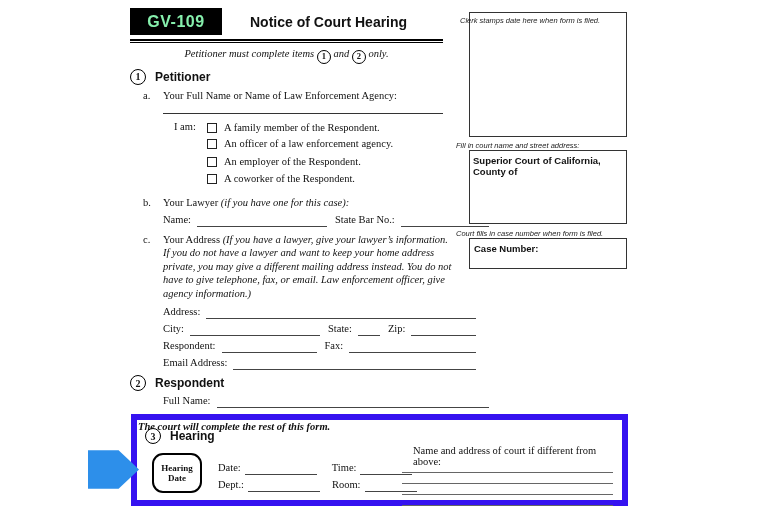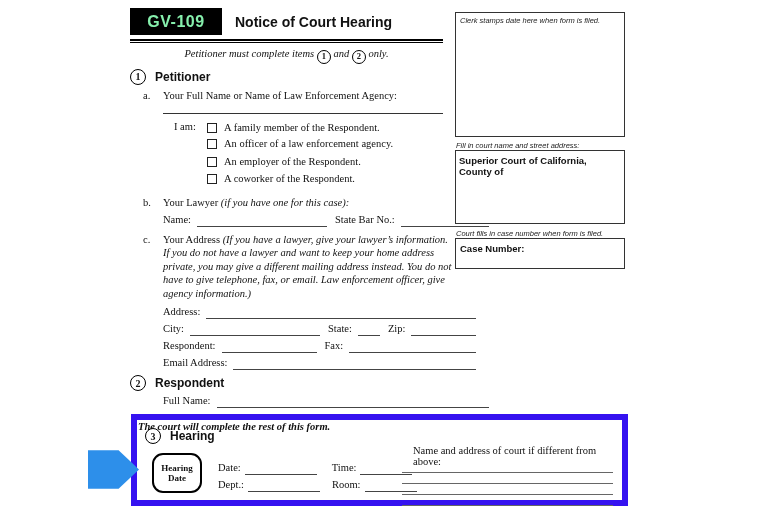--- a/index.html
+++ b/index.html
@@ -7,21 +7,21 @@
        font-family:"Liberation Serif",serif;color:#111;}
   .page{position:absolute;inset:0;background:#fff;overflow:hidden;}
 
   
   .left-col{position:absolute;left:130px;top:8px;width:326px;}
   .header-row{display:flex;height:27px;}
   .form-number-box{background:#000;color:#86efac;width:92px;flex:none;
       font-family:"Liberation Sans",sans-serif;font-weight:bold;font-size:16px;
       display:flex;align-items:center;justify-content:center;letter-spacing:.5px;}
   .form-title{font-family:"Liberation Sans",sans-serif;font-weight:bold;font-size:14px;
-      display:flex;align-items:center;padding-left:13px;}
+      display:flex;align-items:center;padding-left:28px;}
   .title-rule{margin-top:4px;width:313px;height:1px;border-top:2px solid #000;border-bottom:1px solid #000;}
   .instruction{width:313px;text-align:center;font-style:italic;font-size:10.5px;margin-top:4px;line-height:13px;}
   .circle-num{display:inline-flex;align-items:center;justify-content:center;
       width:12px;height:12px;border:1px solid #000;border-radius:50%;
       font-size:8.5px;font-weight:bold;font-style:normal;background:#fff;
       font-family:"Liberation Serif",serif;vertical-align:-2px;}
   .sec-heading{display:flex;align-items:center;gap:9px;margin-top:5px;}
   .sec-heading .circle-num{width:14px;height:14px;font-size:10px;}
   .heading-text{font-family:"Liberation Sans",sans-serif;font-weight:bold;font-size:12px;}
   .item-row{display:flex;margin-top:4px;font-size:10.5px;padding-left:13px;line-height:13.5px;}
@@ -36,21 +36,21 @@
   .frow .lbl{flex:none;padding-right:6px;}
   .line{display:inline-block;border-bottom:1px solid #444;height:13px;}
   .line.grow{flex:1;}
   .w130{width:130px}.w95{width:95px}.w72{width:72px}.w52{width:52px}.w22{width:22px}
   .sp8{margin-left:8px}
 
   
   .right-col{position:absolute;left:455px;top:0;width:172px;
       font-family:"Liberation Sans",sans-serif;}
   .rc-note{position:absolute;font-size:7.5px;font-style:italic;color:#222;line-height:9px;}
-  .rc-box{position:absolute;left:0;width:170px;border:1px solid #333;background:#fff;box-sizing:border-box;}
+  .rc-box{position:absolute;left:14px;width:158px;border:1px solid #333;background:#fff;box-sizing:border-box;}
   .clerk-box{top:12px;height:125px;}
   .clerk-note{top:16px;left:5px;}
   .fill-note{top:141px;left:1px;}
   .court-box{top:150px;height:74px;}
   .court-name{font-weight:bold;font-size:9.5px;padding:4px 3px;line-height:11px;}
   .case-note{top:229px;left:1px;}
   .case-box{top:238px;height:31px;}
   .case-label{font-weight:bold;font-size:9.5px;padding:4px 4px;}
 
   

